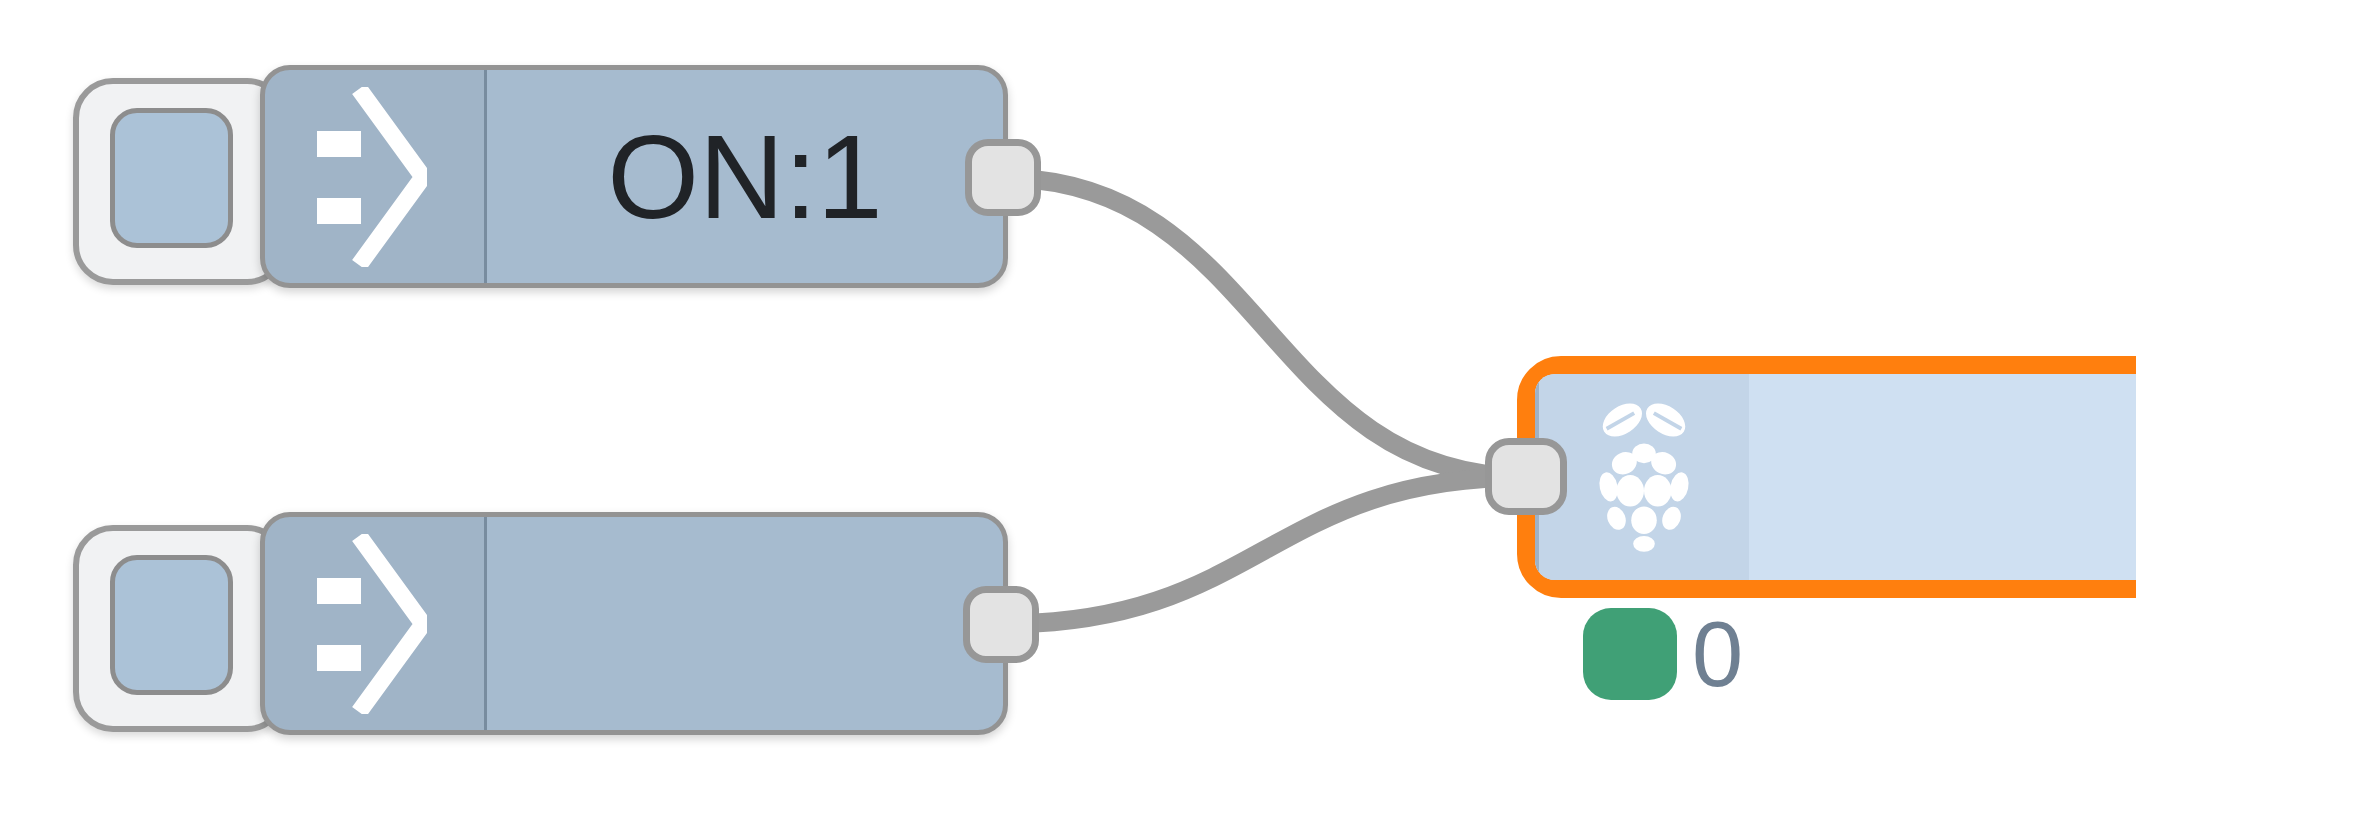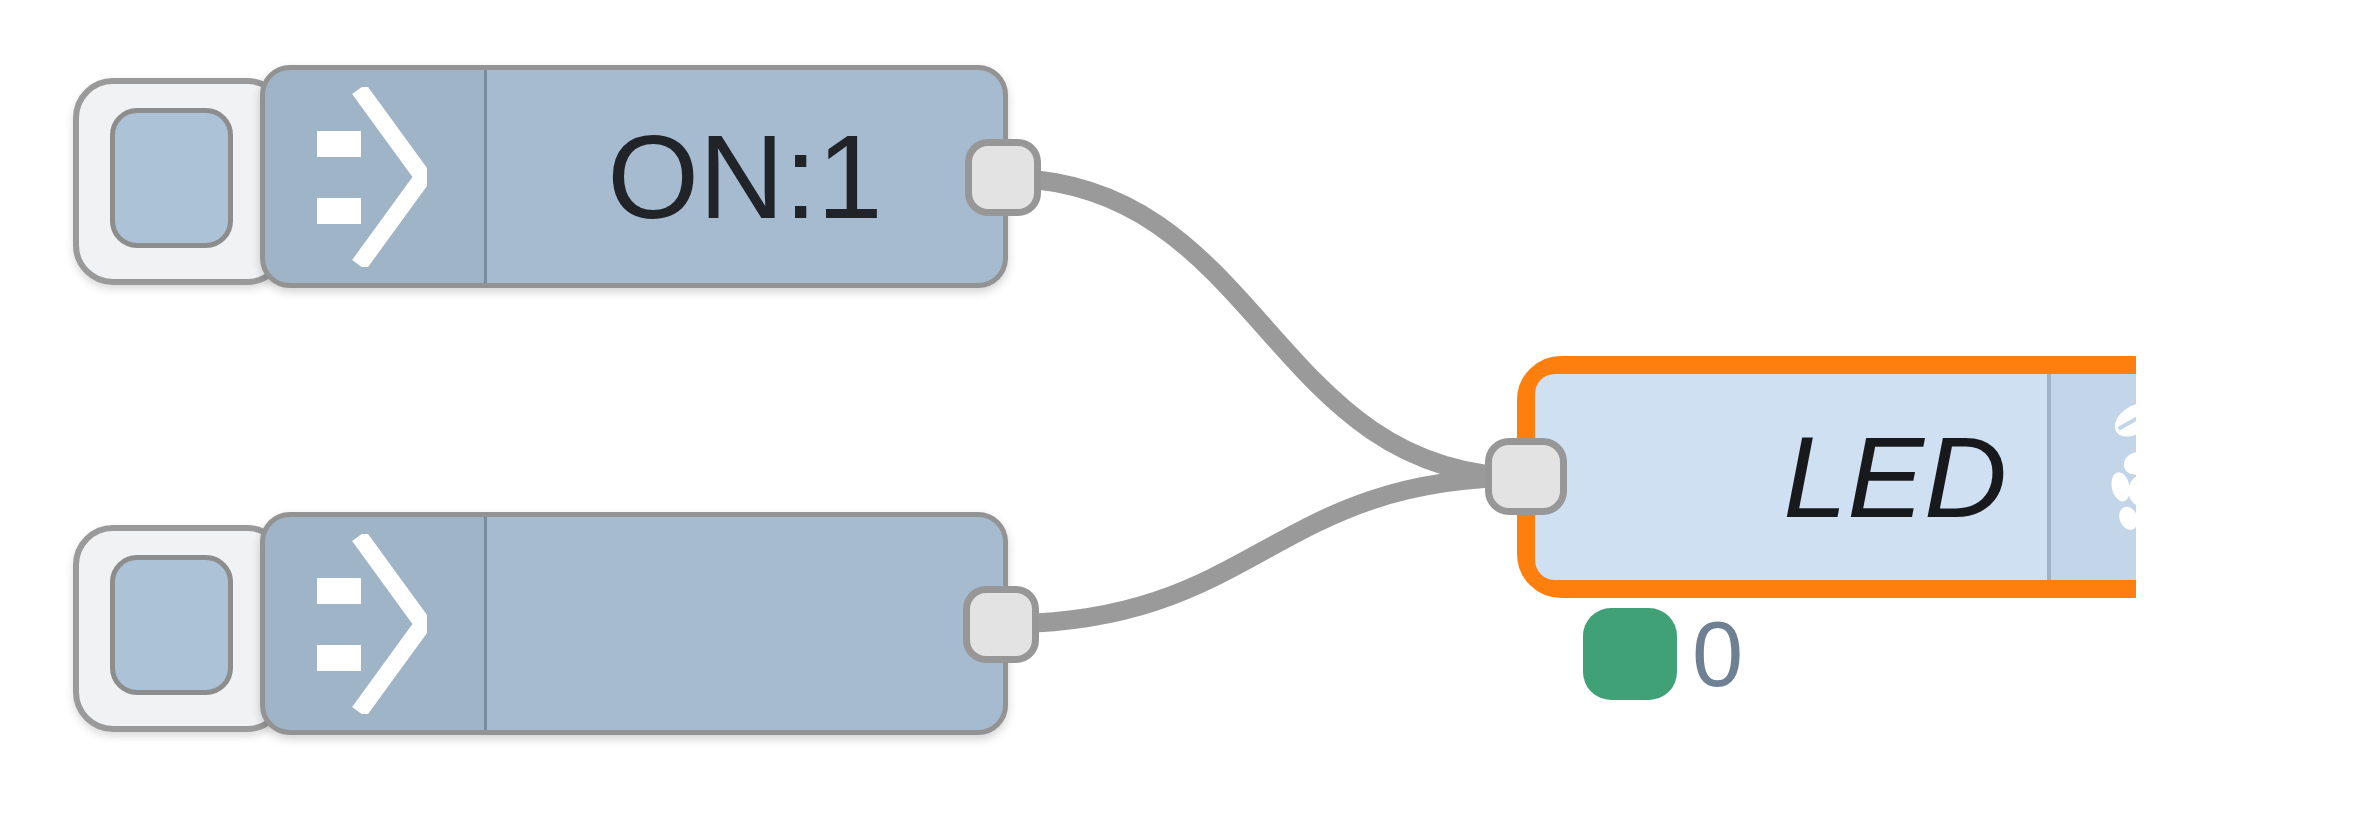--- a/index.html
+++ b/index.html
@@ -84,23 +84,20 @@
           <polyline points="42,2 106,90 42,178" stroke="#ffffff" stroke-width="17" fill="none"></polyline>
         </svg>
       </div>
     </div>
     <div class="port" style="left:890px;top:74px;width:76px;height:77px;"></div>
   </div>
 
   <div class="node-group" style="left:1517px;top:356px;">
     <div class="selection-box"></div>
     <div class="node-body led-body">
-      <div class="led-label-region">
-        <span class="node-label led-label">LED</span>
-      </div>
       <div class="led-icon-region">
         <svg width="118" height="162" viewBox="0 0 120 164">
           <g fill="#ffffff">
             <ellipse cx="38" cy="24" rx="22" ry="14" transform="rotate(-33 38 24)"></ellipse>
             <ellipse cx="82" cy="24" rx="22" ry="14" transform="rotate(33 82 24)"></ellipse>
             <ellipse cx="60" cy="58" rx="12" ry="10"></ellipse>
             <ellipse cx="40" cy="68" rx="13" ry="11" transform="rotate(-25 40 68)"></ellipse>
             <ellipse cx="80" cy="68" rx="13" ry="11" transform="rotate(25 80 68)"></ellipse>
             <ellipse cx="24" cy="92" rx="9" ry="15" transform="rotate(-12 24 92)"></ellipse>
             <ellipse cx="96" cy="92" rx="9" ry="15" transform="rotate(12 96 92)"></ellipse>

